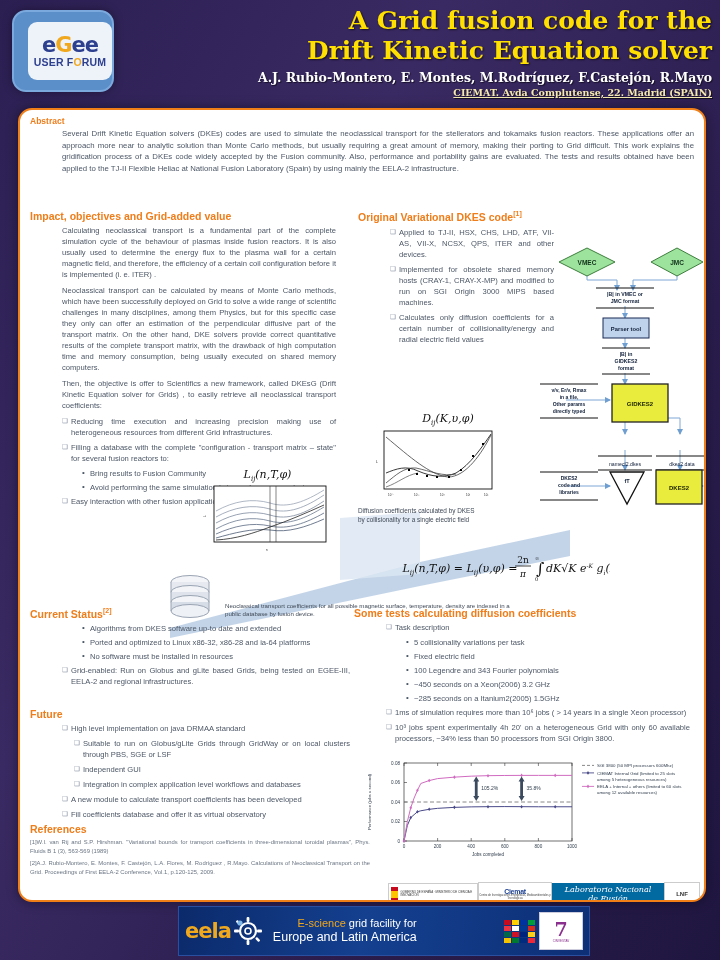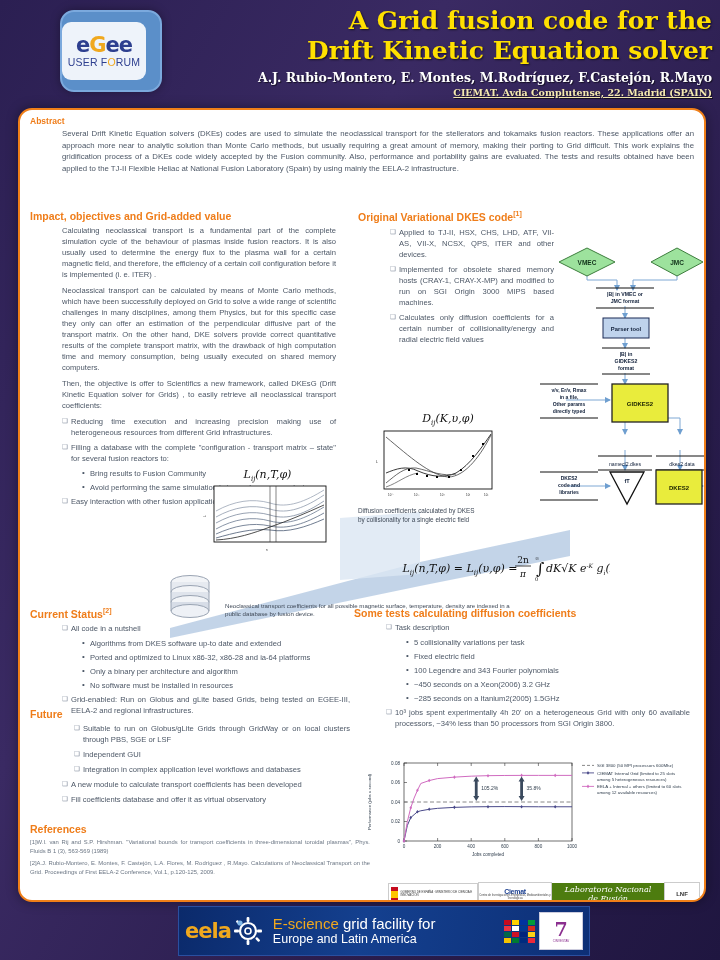--- a/index.html
+++ b/index.html
@@ -8,29 +8,29 @@
     font-family:"Liberation Sans", sans-serif;
     background:linear-gradient(120deg,#2b1f52 0%,#3a2a63 35%,#2a1d4d 70%,#1f1640 100%);
     position:relative;
   }
   
   #header{position:absolute;left:0;top:0;width:720px;height:108px;}
   #egee-logo{
     position:absolute;left:12px;top:10px;width:98px;height:78px;
     background:#5b8fc9;border:2px solid #7ba9dd;border-radius:14px;
     box-shadow:0 0 10px rgba(0,0,0,.35);
-    display:flex;align-items:flex-start;justify-content:center;flex-direction:column;margin-left:48px;
+    display:flex;align-items:flex-end;justify-content:center;flex-direction:column;
   }
   #egee-inner{
     width:84px;height:58px;background:#eef3fa;border-radius:9px;
     display:flex;flex-direction:column;align-items:center;justify-content:center;line-height:1;
   }
   .egee-word{font-family:"DejaVu Sans",sans-serif;font-weight:bold;font-size:21px;letter-spacing:-1px;color:#2d3f8f;}
   .egee-word .o{color:#f0a81e;}
-  .egee-sub{font-size:10.5px;font-weight:normal;color:#2d3f8f;letter-spacing:.2px;margin-top:1px;}
+  .egee-sub{font-size:10.5px;font-weight:bold;color:#2d3f8f;letter-spacing:.2px;margin-top:1px;}
   .egee-sub .o{color:#f0a81e;}
   #title-wrap{position:absolute;left:116px;top:6px;width:596px;text-align:right;}
   .ptitle{
     font-family:"DejaVu Serif",serif;font-weight:bold;font-size:25px;color:#ffe000;
     line-height:1.18;text-shadow:1px 1px 2px rgba(0,0,0,.6);
   }
   .pauthors{
     font-family:"DejaVu Serif",serif;font-weight:bold;font-size:12.5px;color:#ffffff;
     margin-top:5px;text-shadow:1px 1px 1px rgba(0,0,0,.6);
   }
@@ -81,32 +81,32 @@
   #tests{position:absolute;left:334px;top:497px;width:336px;}
   #perf{position:absolute;left:338px;top:645px;width:340px;height:120px;}
   
   #sponsors{position:absolute;left:230px;top:772px;width:450px;height:24px;display:flex;align-items:center;justify-content:flex-end;gap:0;}
   .sp-es{width:90px;height:22px;background:#ffffff;border:1px solid #ccc;display:flex;align-items:center;gap:2px;padding:0 2px;box-sizing:border-box;}
   .sp-flag{width:9px;height:15px;background:linear-gradient(to bottom,#c60b1e 0 28%,#ffc400 28% 72%,#c60b1e 72% 100%);}
   .sp-txt{font-size:2.9px;color:#333;line-height:1.15;}
   .sp-ciemat{width:72px;height:22px;background:#fff;border:1px solid #ccc;display:flex;flex-direction:column;align-items:center;justify-content:center;}
   .sp-ciemat b{font-size:7px;color:#1b3f8f;letter-spacing:-.3px;}
   .sp-ciemat span{font-size:2.7px;color:#444;line-height:1.1;text-align:center;}
-  .sp-lnf{width:112px;height:22px;background:#4d7c0f;color:#fff;display:flex;flex-direction:column;align-items:center;justify-content:center;font-family:"DejaVu Serif",serif;font-style:italic;font-size:8px;line-height:1.15;}
+  .sp-lnf{width:112px;height:22px;background:#0369a1;color:#fff;display:flex;flex-direction:column;align-items:center;justify-content:center;font-family:"DejaVu Serif",serif;font-style:italic;font-size:8px;line-height:1.15;}
   .sp-inf{width:34px;height:22px;background:#fff;border:1px solid #ccc;display:flex;align-items:center;justify-content:center;font-size:6px;font-weight:bold;color:#333;}
   
   #footer{
     position:absolute;left:178px;top:906px;width:410px;height:48px;
     background:linear-gradient(100deg,#0b2a6b 0%,#14408f 45%,#0d2f76 100%);
     border:1px solid #2a4fa0;display:flex;align-items:center;overflow:hidden;
   }
   #f-eela{font-family:"DejaVu Sans",sans-serif;font-weight:bold;font-size:21px;color:#f0a81e;margin-left:6px;letter-spacing:-1px;}
   #f-gear{width:30px;height:30px;margin-left:2px;position:relative;}
   #f-text{margin-left:10px;line-height:1.15;}
-  #f-text .l1{font-size:15px;color:#ffffff;}
+  #f-text .l1{font-size:11px;color:#ffffff;text-align:right;}
   #f-text .l1 i{font-style:normal;color:#f0a81e;}
   #f-text .l2{font-size:12.5px;color:#ffffff;}
   #f-flags{margin-left:auto;display:grid;grid-template-columns:repeat(4,7px);grid-auto-rows:5px;gap:1px;margin-right:4px;}
   .fl{width:7px;height:5px;}
   #f-cinaf{width:42px;height:36px;background:#fff;border:1px solid #ccd;margin-right:6px;display:flex;flex-direction:column;align-items:center;justify-content:center;}
   #f-cinaf .big{font-size:19px;font-weight:bold;color:#8b2f8f;font-family:"DejaVu Serif",serif;line-height:1;}
   #f-cinaf .sm{font-size:3px;color:#8b2f8f;}
 </style>
 </head>
 <body>
@@ -344,32 +344,31 @@
   </svg>
   <div id="dbnote">
     <div class="fig-cap" style="font-size:6.1px;">Neoclassical transport coefficients for all possible magnetic surface, temperature, density are indexed in a public database by fusion device.</div>
   </div>
 
   <div id="status">
     <div class="h-orange">
       <span>Current Status</span><sup>[2]</sup>
     </div>
     <div class="body-txt" style="margin-top:3px;">
-      <div class="bul">All code in a nutshell</div>
       <div class="dot indent">Algorithms from DKES software up-to date and extended</div>
       <div class="dot indent">Ported and optimized to Linux x86-32, x86-28 and ia-64 platforms</div>
-      <div class="dot indent">Only a binary per architecture and algorithm</div>
       <div class="dot indent">No software must be installed in resources</div>
       <div class="bul">Grid-enabled: Run on Globus and gLite based Grids, being tested on EGEE-III, EELA-2 and regional infrastructures.</div>
     </div>
   </div>
 
   <div id="future">
     <div class="h-orange">Future</div>
     <div class="body-txt" style="margin-top:3px;">
+      <div class="bul">High level implementation on java DRMAA standard</div>
       <div class="bul indent">Suitable to run on Globus/gLite Grids through GridWay or on local clusters through PBS, SGE or LSF</div>
       <div class="bul indent">Independent GUI</div>
       <div class="bul indent">Integration in complex application level workflows and databases</div>
       <div class="bul">A new module to calculate transport coefficients has been developed</div>
       <div class="bul">Fill coefficients database and offer it as virtual observatory</div>
     </div>
   </div>
 
   <div id="refs">
     <div class="h-orange">References</div>
@@ -381,20 +380,21 @@
 
   <div id="tests">
     <div class="h-orange">Some tests calculating diffusion coefficients</div>
     <div class="body-txt" style="margin-top:3px;">
       <div class="bul">Task description</div>
       <div class="dot indent">5 collisionality variations per task</div>
       <div class="dot indent">Fixed electric field</div>
       <div class="dot indent">100 Legendre and 343 Fourier polynomials</div>
       <div class="dot indent">~450 seconds on a Xeon(2006)  3.2 GHz</div>
       <div class="dot indent">~285 seconds on a Itanium2(2005) 1.5GHz</div>
+      <div class="bul">1ms of simulation requires more than 10⁶ jobs ( &gt; 14 years in a single Xeon processor)</div>
       <div class="bul">10³ jobs spent experimentally 4h 20' on a heterogeneous Grid with only 60 available processors,  ~34% less than 50 processors from SGI Origin 3800.</div>
     </div>
   </div>
 
   <div id="perf">
     <svg id="perf-svg" width="340" height="118" viewBox="0 0 340 118">
         <rect x="46" y="8" width="168" height="78" fill="#fff" stroke="#333" stroke-width="0.7"></rect>
         <line x1="46" y1="86" x2="49" y2="86" stroke="#333" stroke-width="0.6"></line>
         <text x="42" y="87.6" font-size="4.6" fill="#33404f" font-family="Liberation Sans, sans-serif" text-anchor="end">0</text>
         <line x1="46" y1="66.5" x2="49" y2="66.5" stroke="#333" stroke-width="0.6"></line>

